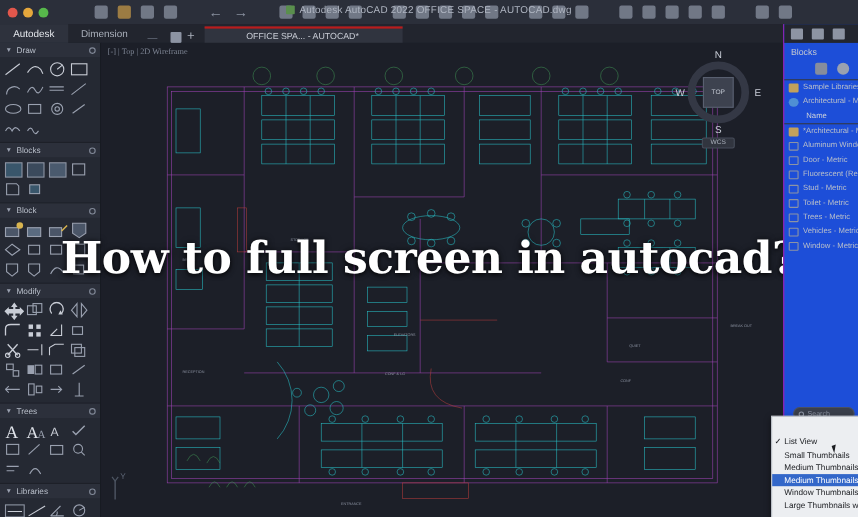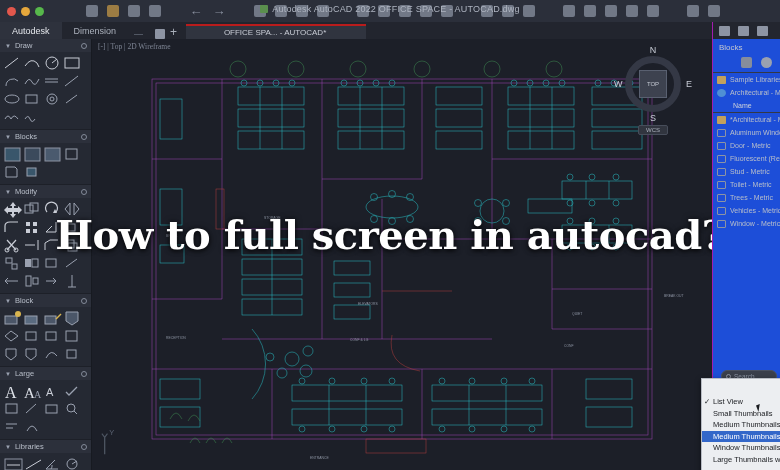--- a/index.html
+++ b/index.html
@@ -394,20 +394,92 @@
             <svg width="18" height="16">
               <rect x="4" y="4" width="9" height="8" stroke="#9aa1b0" fill="#39566b" stroke-width="1"></rect>
             </svg>
           </span>
       </div>
     </div>
 
     <div class="pgroup">
       <div class="pghead">
         <span class="car">▼</span>
+        <span class="lbl">Block</span>
+        <span class="gear"></span>
+      </div>
+      <div class="picons">
+        <span class="pi">
+            <svg width="20" height="17">
+              <rect x="2" y="6" width="12" height="8" stroke="#9aa1b0" fill="#4b5668" stroke-width="1"></rect>
+              <circle cx="15" cy="4" r="3" fill="#d8b44f"></circle>
+            </svg>
+          </span>
+        <span class="pi">
+            <svg width="20" height="17">
+              <rect x="2" y="6" width="12" height="8" stroke="#9aa1b0" fill="#5a6b80" stroke-width="1"></rect>
+            </svg>
+          </span>
+        <span class="pi">
+            <svg width="20" height="17">
+              <rect x="2" y="6" width="11" height="8" stroke="#9aa1b0" fill="#4b5668" stroke-width="1"></rect>
+              <path d="M13 9 L18 4" stroke="#d8b44f" stroke-width="1.4"></path>
+            </svg>
+          </span>
+        <span class="pi">
+            <svg width="20" height="17">
+              <path d="M3 2 L15 2 L15 11 L9 15 L3 11 Z" stroke="#9aa1b0" fill="#4b5668" stroke-width="1"></path>
+            </svg>
+          </span>
+        <span class="pi">
+            <svg width="18" height="16">
+              <path d="M2 8 L8 3 L15 8 L8 13 Z" stroke="#9aa1b0" fill="none" stroke-width="1"></path>
+            </svg>
+          </span>
+        <span class="pi">
+            <svg width="18" height="16">
+              <rect x="3" y="4" width="10" height="8" stroke="#9aa1b0" fill="none" stroke-width="1"></rect>
+            </svg>
+          </span>
+        <span class="pi">
+            <svg width="18" height="16">
+              <rect x="3" y="4" width="10" height="8" stroke="#9aa1b0" fill="none" stroke-width="1"></rect>
+            </svg>
+          </span>
+        <span class="pi">
+            <svg width="18" height="16">
+              <rect x="3" y="3" width="11" height="10" stroke="#9aa1b0" fill="none" stroke-width="1"></rect>
+            </svg>
+          </span>
+        <span class="pi">
+            <svg width="18" height="16">
+              <path d="M3 3 L13 3 L13 10 L8 14 L3 10 Z" stroke="#9aa1b0" fill="none" stroke-width="1"></path>
+            </svg>
+          </span>
+        <span class="pi">
+            <svg width="18" height="16">
+              <path d="M3 3 L13 3 L13 10 L8 14 L3 10 Z" stroke="#9aa1b0" fill="none" stroke-width="1"></path>
+            </svg>
+          </span>
+        <span class="pi">
+            <svg width="18" height="16">
+              <path d="M3 12 Q8 2 14 10" stroke="#9aa1b0" fill="none" stroke-width="1"></path>
+            </svg>
+          </span>
+        <span class="pi">
+            <svg width="18" height="16">
+              <rect x="4" y="4" width="9" height="8" stroke="#9aa1b0" fill="none" stroke-width="1"></rect>
+            </svg>
+          </span>
+      </div>
+    </div>
+
+    <div class="pgroup">
+      <div class="pghead">
+        <span class="car">▼</span>
         <span class="lbl">Modify</span>
         <span class="gear"></span>
       </div>
       <div class="picons">
         <span class="pi">
             <svg width="20" height="17">
               <path d="M10 1 L13 5 L11 5 L11 7 L15 7 L15 5 L19 9 L15 13 L15 11 L11 11 L11 13 L13 13 L10 17 L7 13 L9 13 L9 11 L5 11 L5 13 L1 9 L5 5 L5 7 L9 7 L9 5 L7 5 Z" fill="#c9cdd6"></path>
             </svg>
           </span>
         <span class="pi">
@@ -520,93 +592,21 @@
               <line x1="9" y1="2" x2="9" y2="14" stroke="#9aa1b0" stroke-width="1"></line>
               <line x1="5" y1="14" x2="13" y2="14" stroke="#9aa1b0" stroke-width="1"></line>
             </svg>
           </span>
       </div>
     </div>
 
     <div class="pgroup">
       <div class="pghead">
         <span class="car">▼</span>
-        <span class="lbl">Block</span>
-        <span class="gear"></span>
-      </div>
-      <div class="picons">
-        <span class="pi">
-            <svg width="20" height="17">
-              <rect x="2" y="6" width="12" height="8" stroke="#9aa1b0" fill="#4b5668" stroke-width="1"></rect>
-              <circle cx="15" cy="4" r="3" fill="#d8b44f"></circle>
-            </svg>
-          </span>
-        <span class="pi">
-            <svg width="20" height="17">
-              <rect x="2" y="6" width="12" height="8" stroke="#9aa1b0" fill="#5a6b80" stroke-width="1"></rect>
-            </svg>
-          </span>
-        <span class="pi">
-            <svg width="20" height="17">
-              <rect x="2" y="6" width="11" height="8" stroke="#9aa1b0" fill="#4b5668" stroke-width="1"></rect>
-              <path d="M13 9 L18 4" stroke="#d8b44f" stroke-width="1.4"></path>
-            </svg>
-          </span>
-        <span class="pi">
-            <svg width="20" height="17">
-              <path d="M3 2 L15 2 L15 11 L9 15 L3 11 Z" stroke="#9aa1b0" fill="#4b5668" stroke-width="1"></path>
-            </svg>
-          </span>
-        <span class="pi">
-            <svg width="18" height="16">
-              <path d="M2 8 L8 3 L15 8 L8 13 Z" stroke="#9aa1b0" fill="none" stroke-width="1"></path>
-            </svg>
-          </span>
-        <span class="pi">
-            <svg width="18" height="16">
-              <rect x="3" y="4" width="10" height="8" stroke="#9aa1b0" fill="none" stroke-width="1"></rect>
-            </svg>
-          </span>
-        <span class="pi">
-            <svg width="18" height="16">
-              <rect x="3" y="4" width="10" height="8" stroke="#9aa1b0" fill="none" stroke-width="1"></rect>
-            </svg>
-          </span>
-        <span class="pi">
-            <svg width="18" height="16">
-              <rect x="3" y="3" width="11" height="10" stroke="#9aa1b0" fill="none" stroke-width="1"></rect>
-            </svg>
-          </span>
-        <span class="pi">
-            <svg width="18" height="16">
-              <path d="M3 3 L13 3 L13 10 L8 14 L3 10 Z" stroke="#9aa1b0" fill="none" stroke-width="1"></path>
-            </svg>
-          </span>
-        <span class="pi">
-            <svg width="18" height="16">
-              <path d="M3 3 L13 3 L13 10 L8 14 L3 10 Z" stroke="#9aa1b0" fill="none" stroke-width="1"></path>
-            </svg>
-          </span>
-        <span class="pi">
-            <svg width="18" height="16">
-              <path d="M3 12 Q8 2 14 10" stroke="#9aa1b0" fill="none" stroke-width="1"></path>
-            </svg>
-          </span>
-        <span class="pi">
-            <svg width="18" height="16">
-              <rect x="4" y="4" width="9" height="8" stroke="#9aa1b0" fill="none" stroke-width="1"></rect>
-            </svg>
-          </span>
-      </div>
-    </div>
-
-    <div class="pgroup">
-      <div class="pghead">
-        <span class="car">▼</span>
-        <span class="lbl">Large</span>
+        <span class="lbl">Trees</span>
         <span class="gear"></span>
       </div>
       <div class="picons">
         <span class="pi">
             <svg width="22" height="18">
               <text x="2" y="15" font-size="16" fill="#dfe3ea" font-family="Liberation Serif, serif">A</text>
             </svg>
           </span>
         <span class="pi">
             <svg width="24" height="18">

